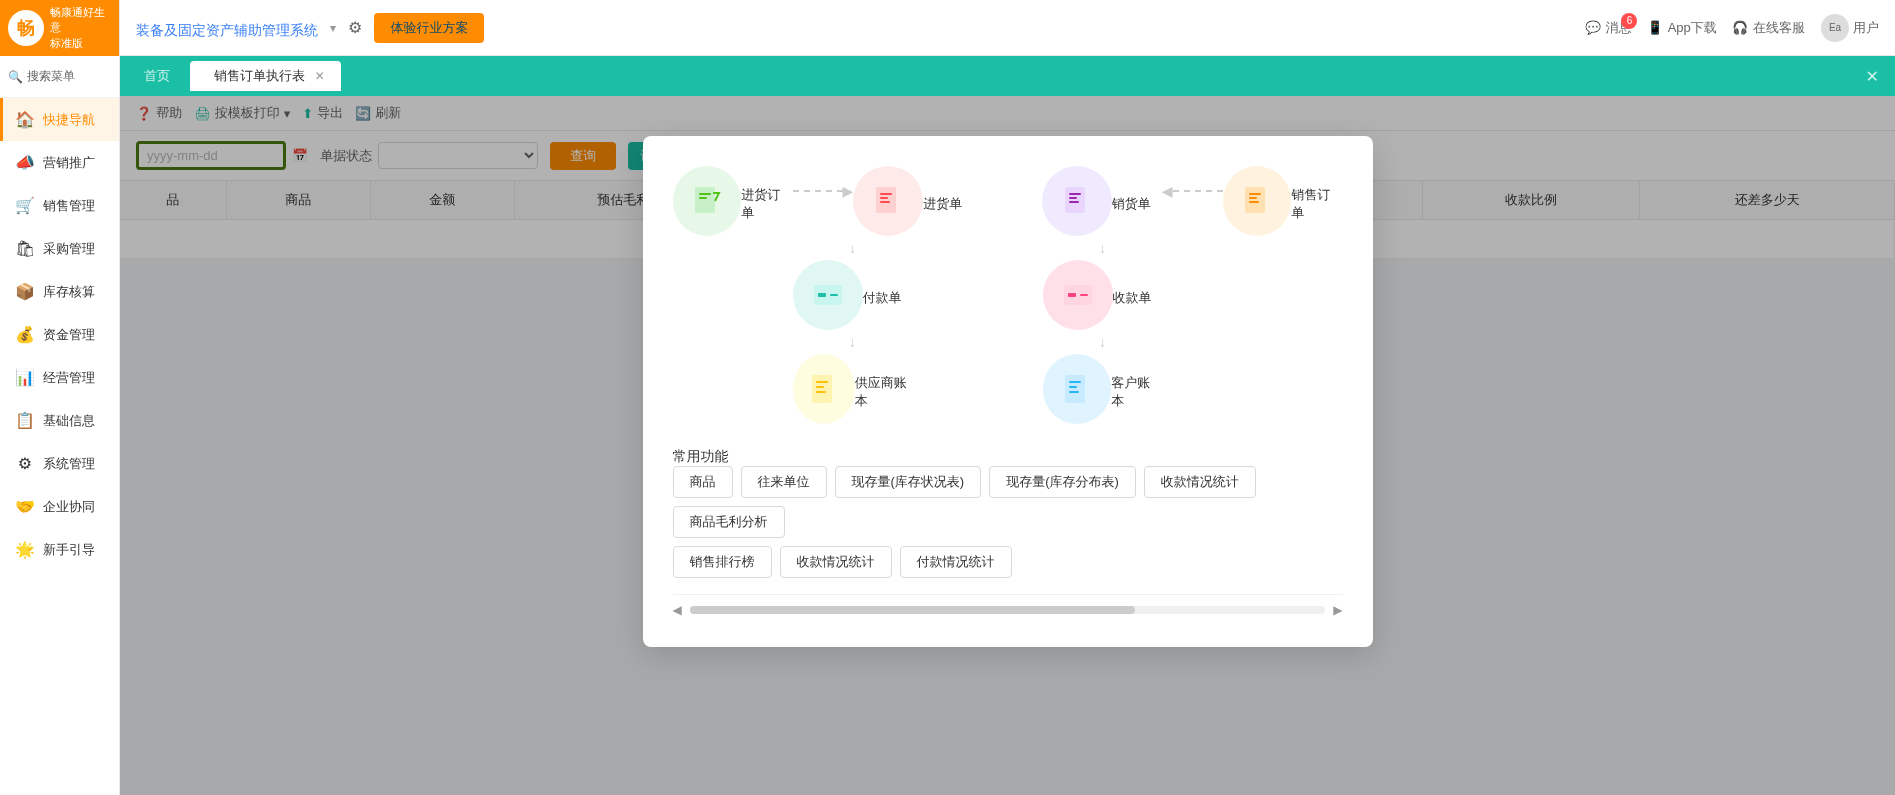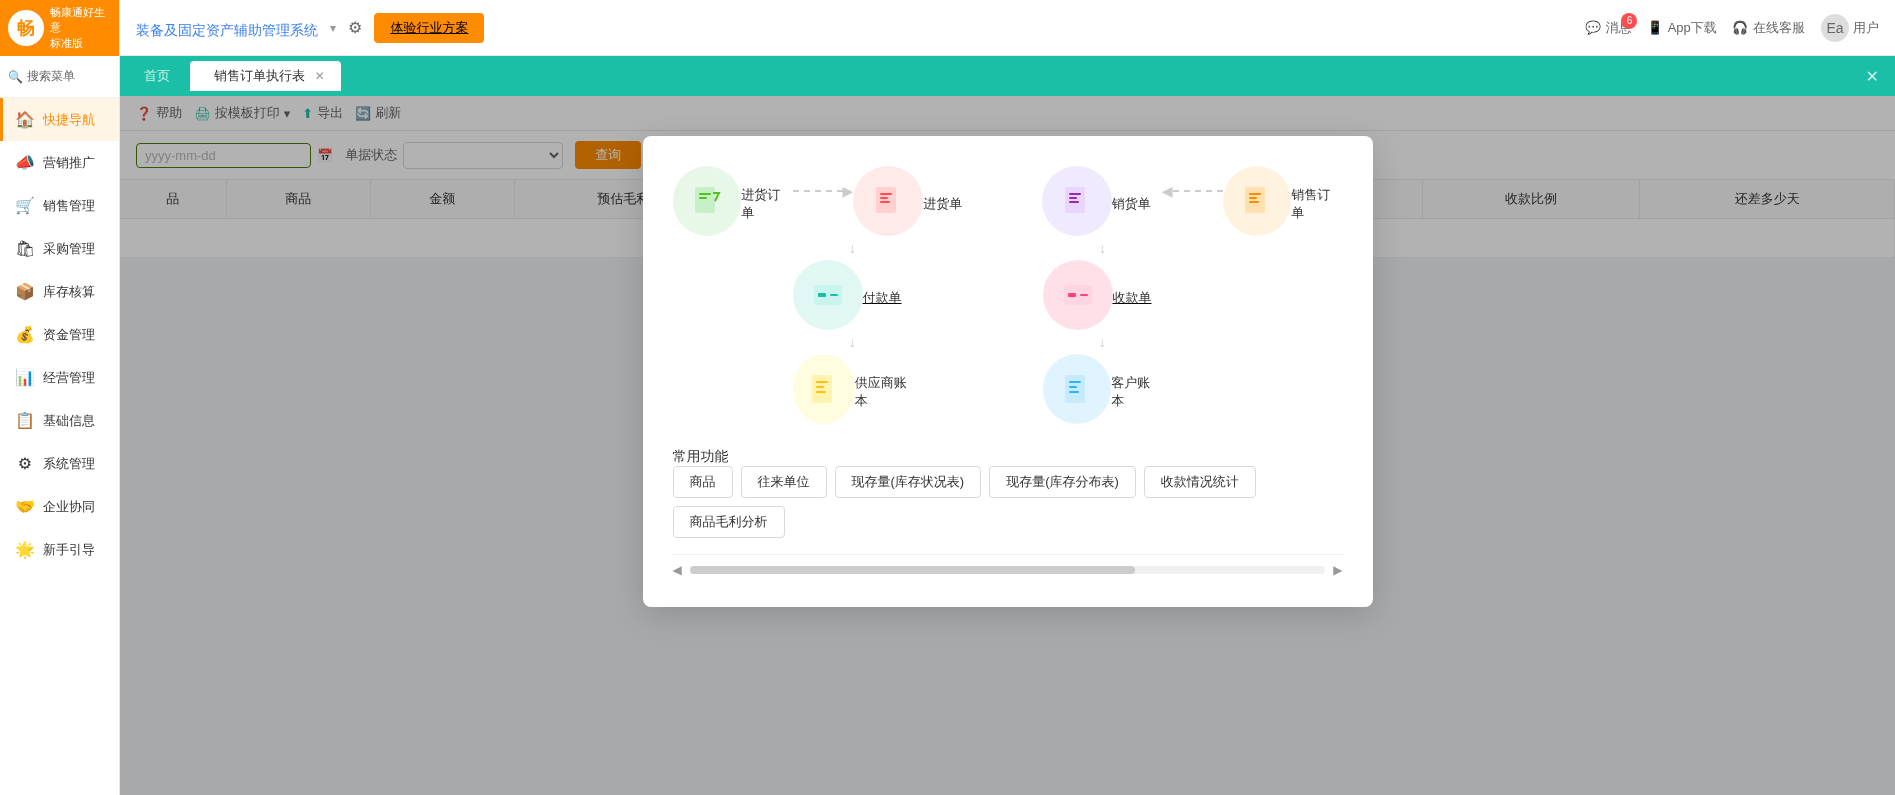--- a/index.html
+++ b/index.html
@@ -21,45 +21,45 @@
     .nav-item .nav-icon { font-size: 16px; width: 20px; text-align: center; }
 
     
     .main-area { flex: 1; display: flex; flex-direction: column; overflow: hidden; }
 
     
     .top-header { height: 56px; background: #fff; border-bottom: 1px solid #e8e8e8; display: flex; align-items: center; padding: 0 16px; gap: 12px; }
     .system-title { color: #3b82f6; font-size: 14px; font-weight: 500; margin-top: 7px; }
     .header-dropdown-btn { background: none; border: none; cursor: pointer; color: #999; font-size: 12px; }
     .header-gear { background: none; border: none; cursor: pointer; color: #666; font-size: 16px; }
-    .experience-btn { background: #ff8c00; color: #000000; border: none; border-radius: 4px; padding: 6px 16px; font-size: 13px; cursor: pointer; text-decoration: underline; }
+    .experience-btn { background: #ff8c00; color: #0c4a6e; border: none; border-radius: 4px; padding: 6px 16px; font-size: 13px; cursor: pointer; }
     .header-right { margin-left: auto; display: flex; align-items: center; gap: 16px; }
     .header-right-item { display: flex; align-items: center; gap: 4px; color: #666; font-size: 13px; cursor: pointer; position: relative; }
     .badge { background: #ff4d4f; color: #fff; border-radius: 10px; font-size: 10px; padding: 0 4px; min-width: 16px; height: 16px; display: flex; align-items: center; justify-content: center; position: absolute; top: -6px; right: -6px; }
-    .user-avatar { width: 28px; height: 28px; background: #ddd; border-radius: 50%; display: flex; align-items: center; justify-content: center; font-size: 14px; color: #666; }
+    .user-avatar { width: 28px; height: 28px; background: #ddd; border-radius: 50%; display: flex; align-items: center; justify-content: center; font-size: 10px; color: #666; }
 
     
     .tab-bar { height: 40px; background: #1abfa5; display: flex; align-items: center; padding: 0 8px; gap: 4px; }
     .tab-item { padding: 6px 16px; border-radius: 4px 4px 0 0; font-size: 13px; cursor: pointer; color: rgba(255,255,255,0.8); }
     .tab-item.active { background: #fff; color: #333; padding-left: 24px; }
     .tab-close { margin-left: 6px; color: #999; cursor: pointer; font-size: 12px; }
     .tab-close-global { margin-left: auto; color: rgba(255,255,255,0.8); cursor: pointer; font-size: 16px; padding: 4px 8px; }
 
     
     .content-area { flex: 1; overflow: hidden; position: relative; background: #f0f2f5; }
 
     
     .content-toolbar { background: #fff; padding: 8px 16px; display: flex; align-items: center; gap: 12px; border-bottom: 1px solid #e8e8e8; }
     .toolbar-btn { background: none; border: none; cursor: pointer; color: #666; font-size: 13px; display: flex; align-items: center; gap: 4px; }
 
     
     .filter-bar { background: #fff; padding: 10px 16px; display: flex; align-items: center; gap: 12px; border-bottom: 1px solid #e8e8e8; flex-wrap: wrap; }
     .filter-item { display: flex; align-items: center; gap: 6px; }
     .filter-label { color: #666; font-size: 13px; white-space: nowrap; }
-    .filter-input { border: 1px solid #4d7c0f; border-radius: 4px; padding: 4px 8px; font-size: 13px; width: 175px; outline: none; }
+    .filter-input { border: 3px solid #4d7c0f; border-radius: 4px; padding: 4px 8px; font-size: 13px; width: 150px; outline: none; }
     .filter-input::placeholder { color: #bbb; }
     .filter-select { border: 1px solid #d9d9d9; border-radius: 4px; padding: 4px 8px; font-size: 13px; width: 160px; color: #666; background: #fff; outline: none; }
     .query-btn { background: #ff8c00; color: #fff; border: none; border-radius: 4px; padding: 5px 20px; font-size: 13px; cursor: pointer; }
     .more-conditions { color: #1abfa5; font-size: 13px; cursor: pointer; }
     .settings-btn { background: #1abfa5; color: #fff; border: none; border-radius: 4px; padding: 5px 12px; font-size: 13px; cursor: pointer; }
 
     
     .table-container { overflow: auto; background: #fff; }
     .data-table { width: 100%; border-collapse: collapse; font-size: 13px; }
     .data-table th { background: #fafafa; border-bottom: 1px solid #e8e8e8; border-right: 1px solid #e8e8e8; padding: 10px 12px; text-align: center; color: #333; font-weight: 500; white-space: nowrap; }
@@ -332,21 +332,21 @@
               </div>
             </div>
 
             <div style="display:flex; margin-top:4px;">
               <div style="width:120px;"></div>
               <div style="width:120px; text-align:center; color:#ccc; font-size:14px;">↓</div>
               <div style="width:130px;"></div>
               <div style="width:120px; text-align:center; color:#ccc; font-size:14px;">↓</div>
             </div>
 
-            <div style="display:flex; margin-top:4px;text-decoration:underline;">
+            <div style="display:flex; margin-top:4px;">
               <div style="width:120px;"></div>
               <div class="flow-item">
                 <div class="flow-circle teal">
                   <svg width="32" height="32" viewBox="0 0 32 32" fill="none">
                       <rect x="2" y="6" width="28" height="20" rx="3" fill="#c8f5ee"></rect>
                       <rect x="6" y="14" width="8" height="4" rx="1" fill="#1abfa5"></rect>
                       <rect x="18" y="15" width="8" height="2" rx="1" fill="#1abfa5"></rect>
                     </svg>
                 </div>
                 <span class="flow-label">付款单</span>
@@ -402,20 +402,25 @@
           <div class="common-section">
             <div class="common-section-title">常用功能</div>
             <div class="common-btns">
               <button class="common-btn">商品</button>
               <button class="common-btn">往来单位</button>
               <button class="common-btn">现存量(库存状况表)</button>
               <button class="common-btn">现存量(库存分布表)</button>
               <button class="common-btn">收款情况统计</button>
               <button class="common-btn">商品毛利分析</button>
             </div>
+            <div class="common-btns" style="margin-top:8px;">
+              <button class="common-btn">销售排行榜</button>
+              <button class="common-btn">收款情况统计</button>
+              <button class="common-btn">付款情况统计</button>
+            </div>
           </div>
 
           <div class="modal-scroll">
             <span class="scroll-arrow">◀</span>
             <div class="scroll-track">
               <div class="scroll-thumb"></div>
             </div>
             <span class="scroll-arrow">▶</span>
           </div>
         </div>

